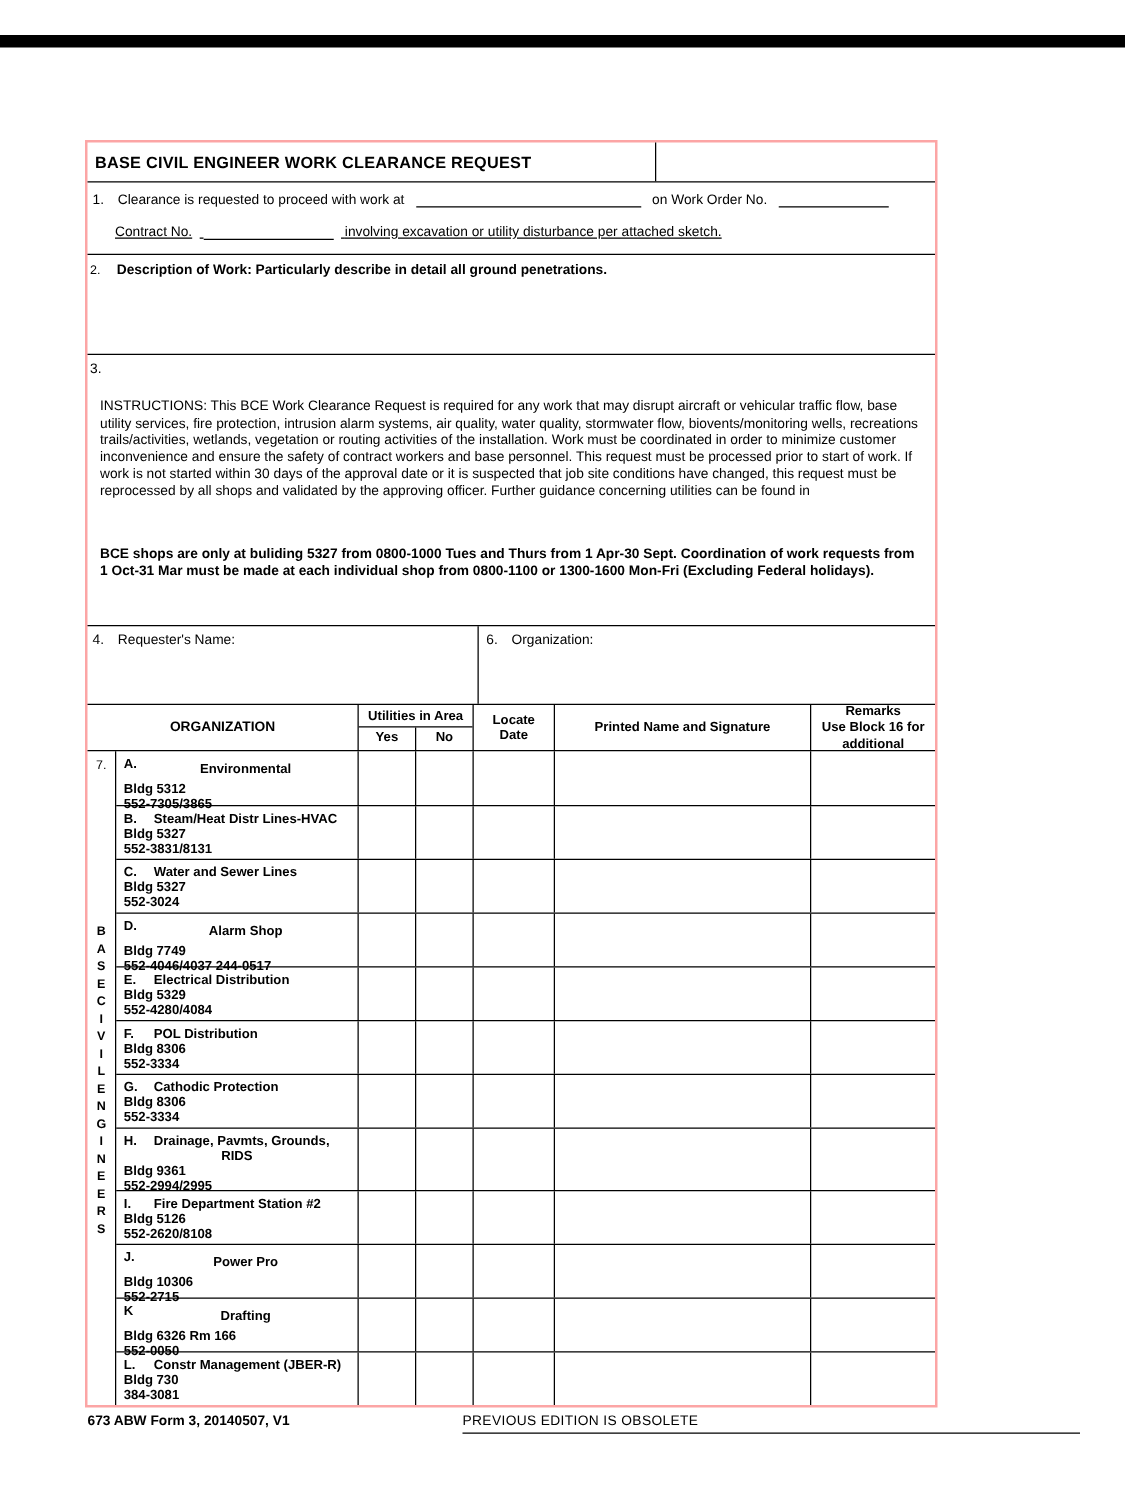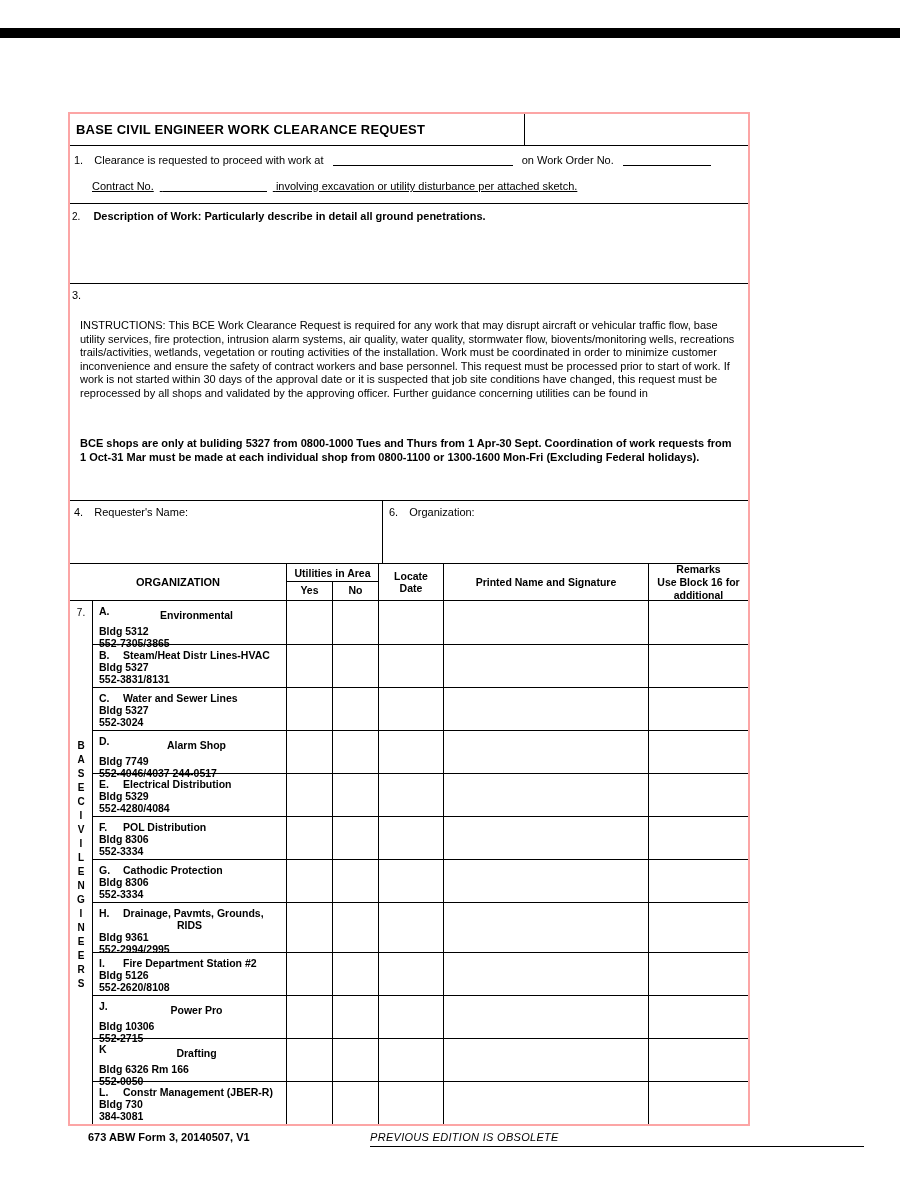--- a/index.html
+++ b/index.html
@@ -79,23 +79,23 @@
   .lmid { text-align:center; }
   .l2 { display:flex; justify-content:space-between; white-space:nowrap;flex-direction:column; }
   .c-yes { width:46px; border-left:1px solid #000; }
   .c-no { width:46px; border-left:1px solid #000; }
   .c-locate { width:65px; border-left:1px solid #000; }
   .c-name { width:205px; border-left:1px solid #000; }
   .c-remarks { flex:1; border-left:1px solid #000; }
 
   
   .footer { position:absolute; left:68px; top:1131px; width:832px; font-size:11px; }
-  .f-left { position:absolute; left:20px; top:0; font-weight:bold; }
+  .f-left { position:absolute; left:2px; top:0; font-weight:bold; }
   .f-center { position:absolute; left:302px; top:0; letter-spacing:.3px;
-              border-bottom:1px solid #000; padding:0 305px 3px 0;font-style:italic; }
+              border-bottom:1px solid #000; padding:0 305px 3px 0; }
 </style>
 </head>
 <body>
 
 <div class="page">
   <div class="top-bar"></div>
 
   <div class="form">
 
     <div class="hdr">

